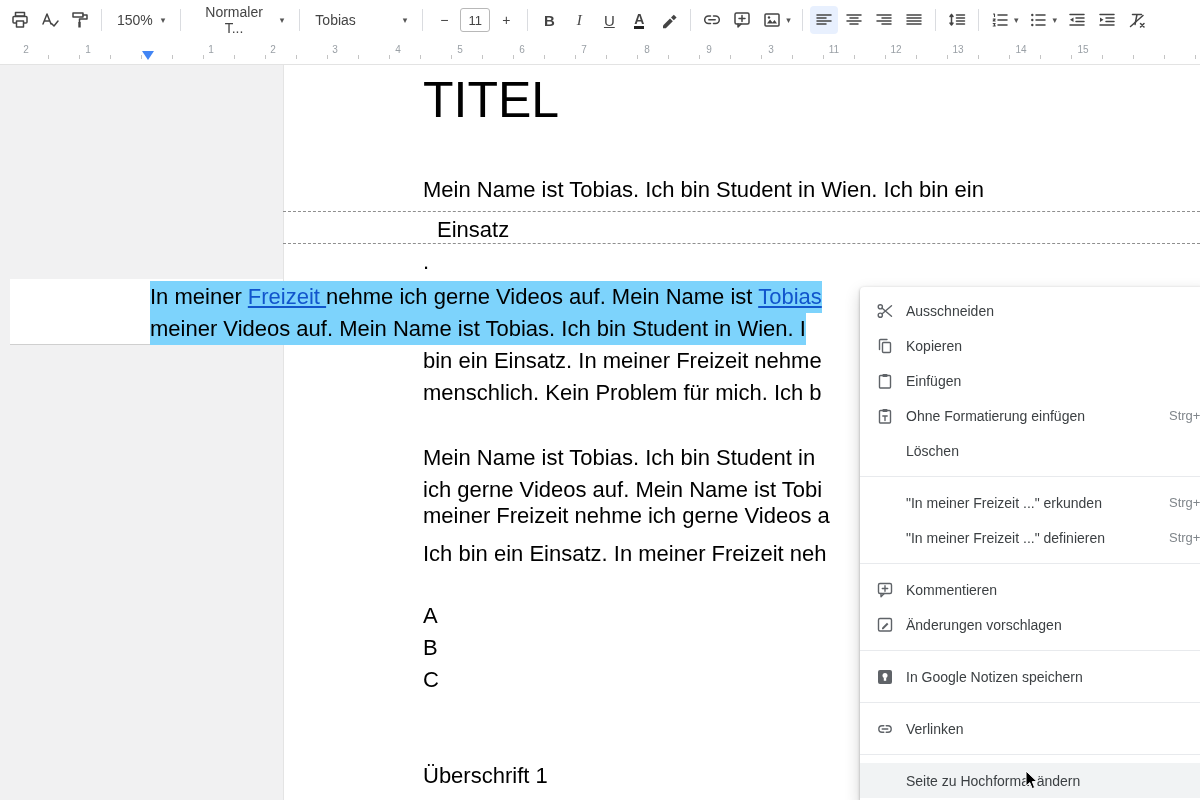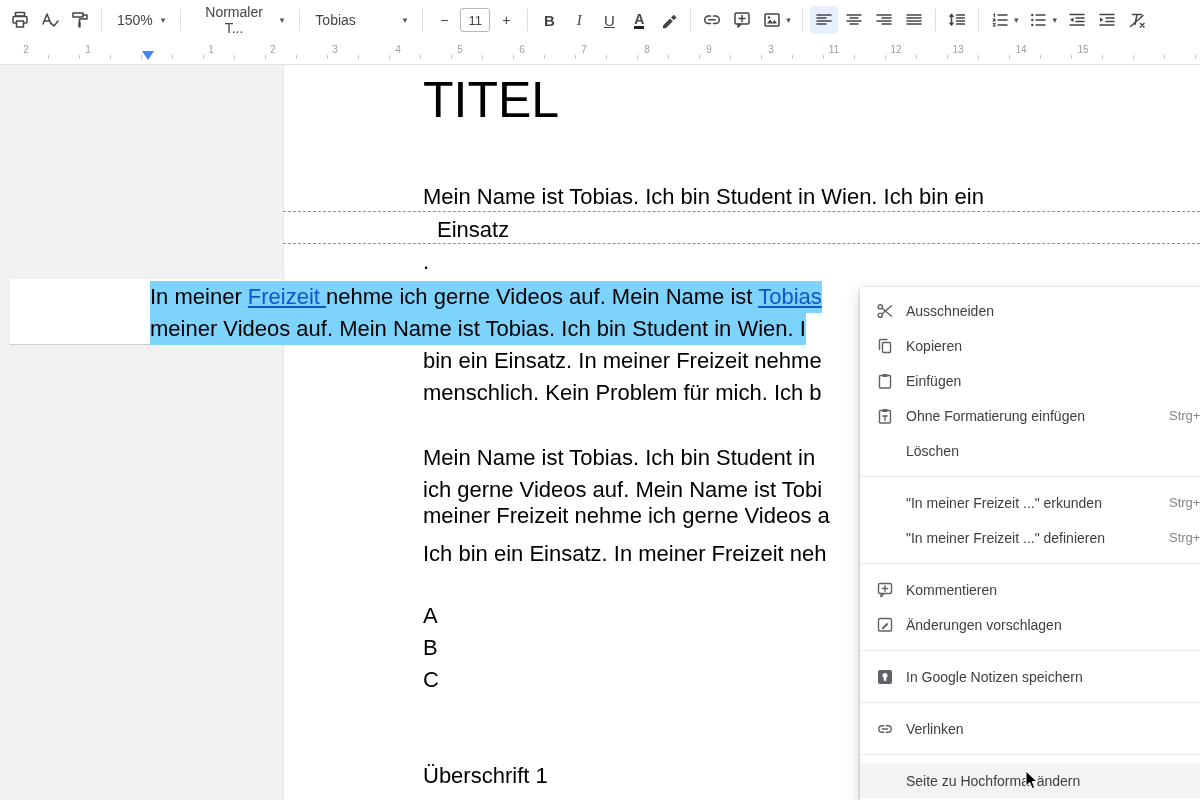--- a/index.html
+++ b/index.html
@@ -246,21 +246,21 @@
 
   <div class="docarea"></div>
   <div class="page"></div>
   <div class="marginbox"></div>
 
   <div class="dash" style="top:211px"></div>
   <div class="dash" style="top:243px"></div>
 
   <div class="tl title" style="left:423px;top:72px">TITEL</div>
 
-  <div class="tl" style="left:423px;top:181px">Mein Name ist Tobias. Ich bin Student in Wien. Ich bin ein</div>
+  <div class="tl" style="left:423px;top:174px">Mein Name ist Tobias. Ich bin Student in Wien. Ich bin ein</div>
   <div class="tl" style="left:437px;top:214px">Einsatz</div>
   <div class="tl" style="left:423px;top:246px">.</div>
 
   <div class="tl selline" style="top:281px">
     <span>In meiner </span><span class="doclink">Freizeit </span><span>nehme ich gerne Videos auf. Mein Name ist </span><span class="doclink">Tobias</span>
   </div>
   <div class="tl selline" style="top:313px">
     <span>meiner Videos auf. Mein Name ist Tobias. Ich bin Student in Wien. I</span>
   </div>
 

